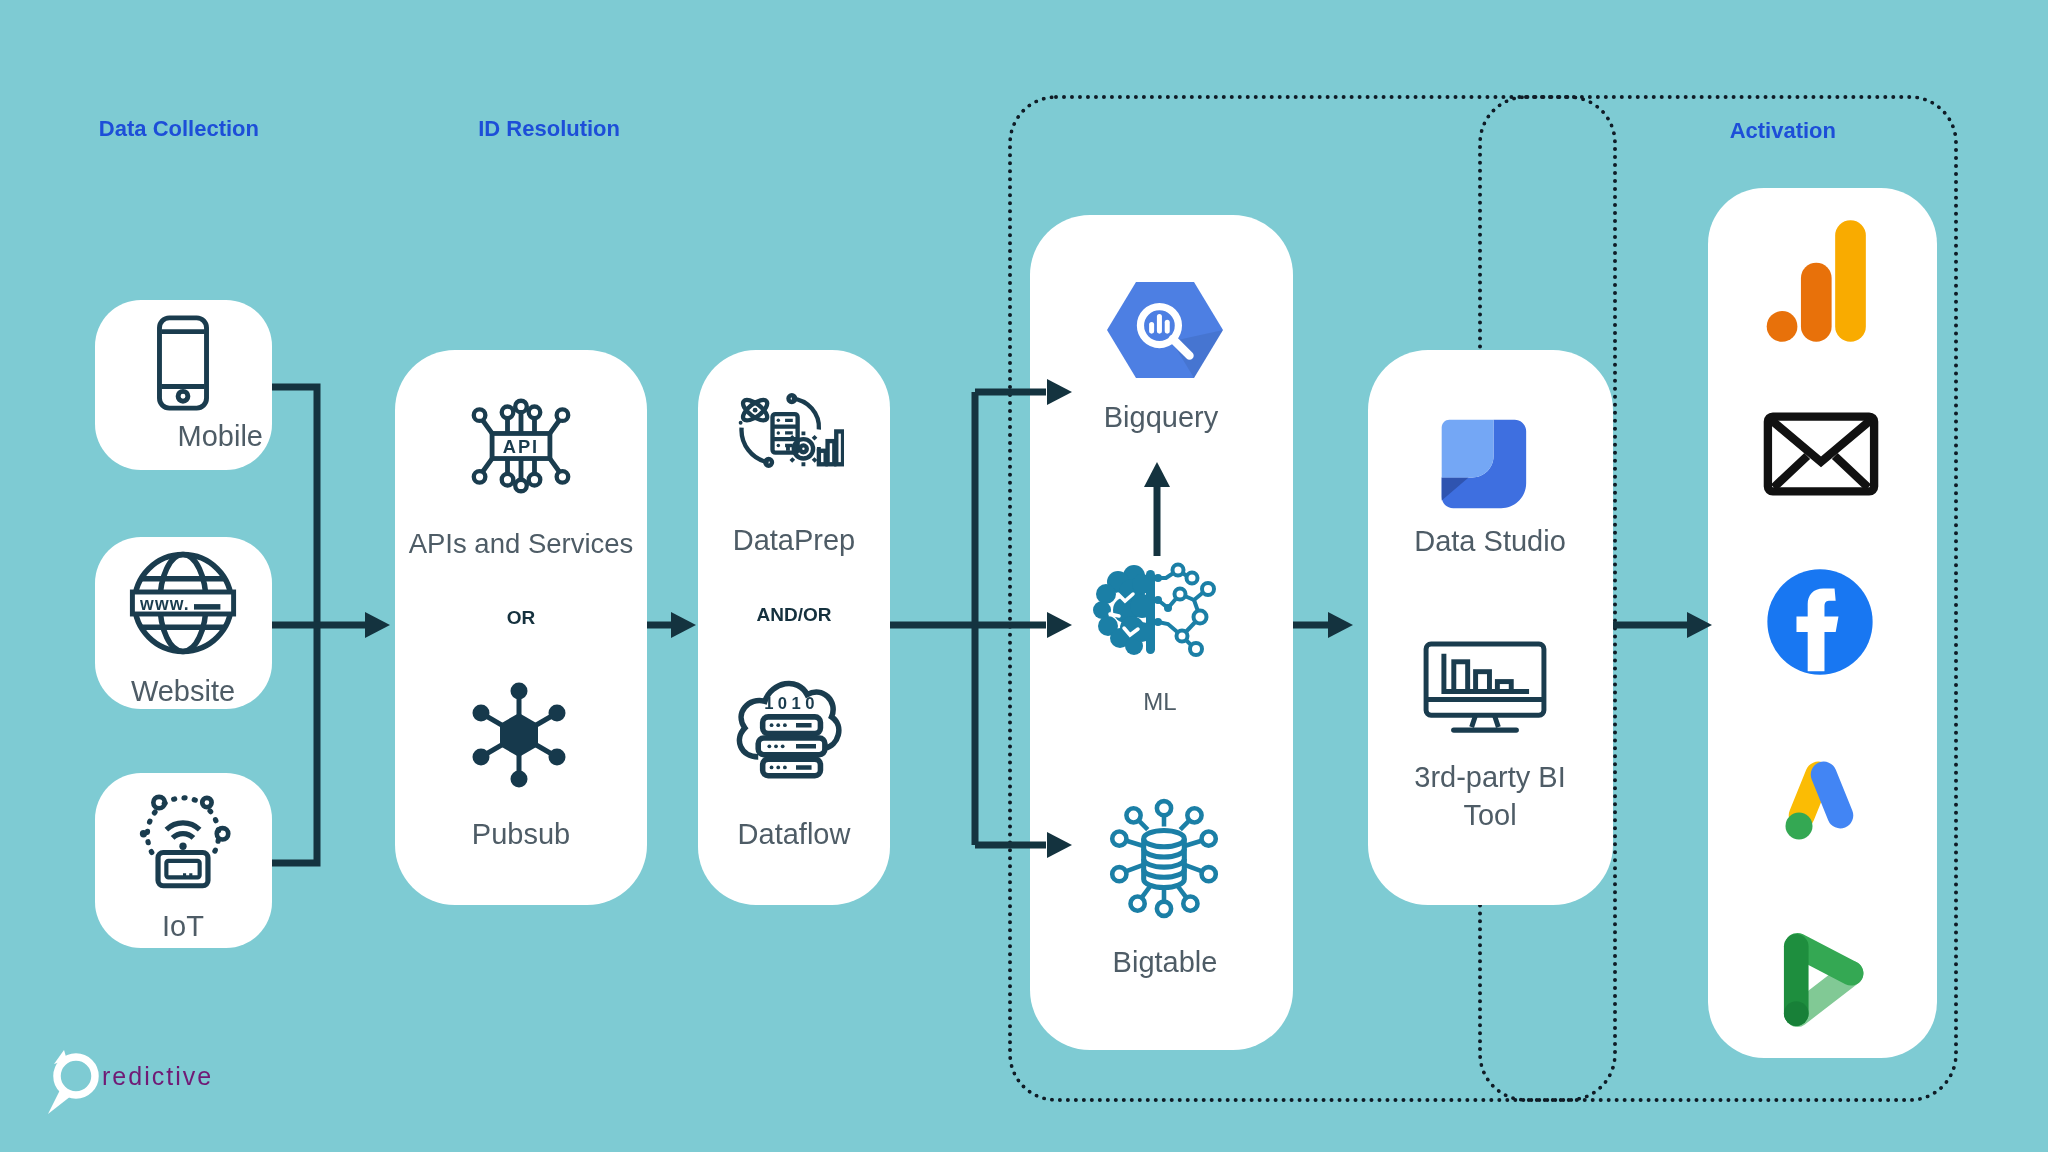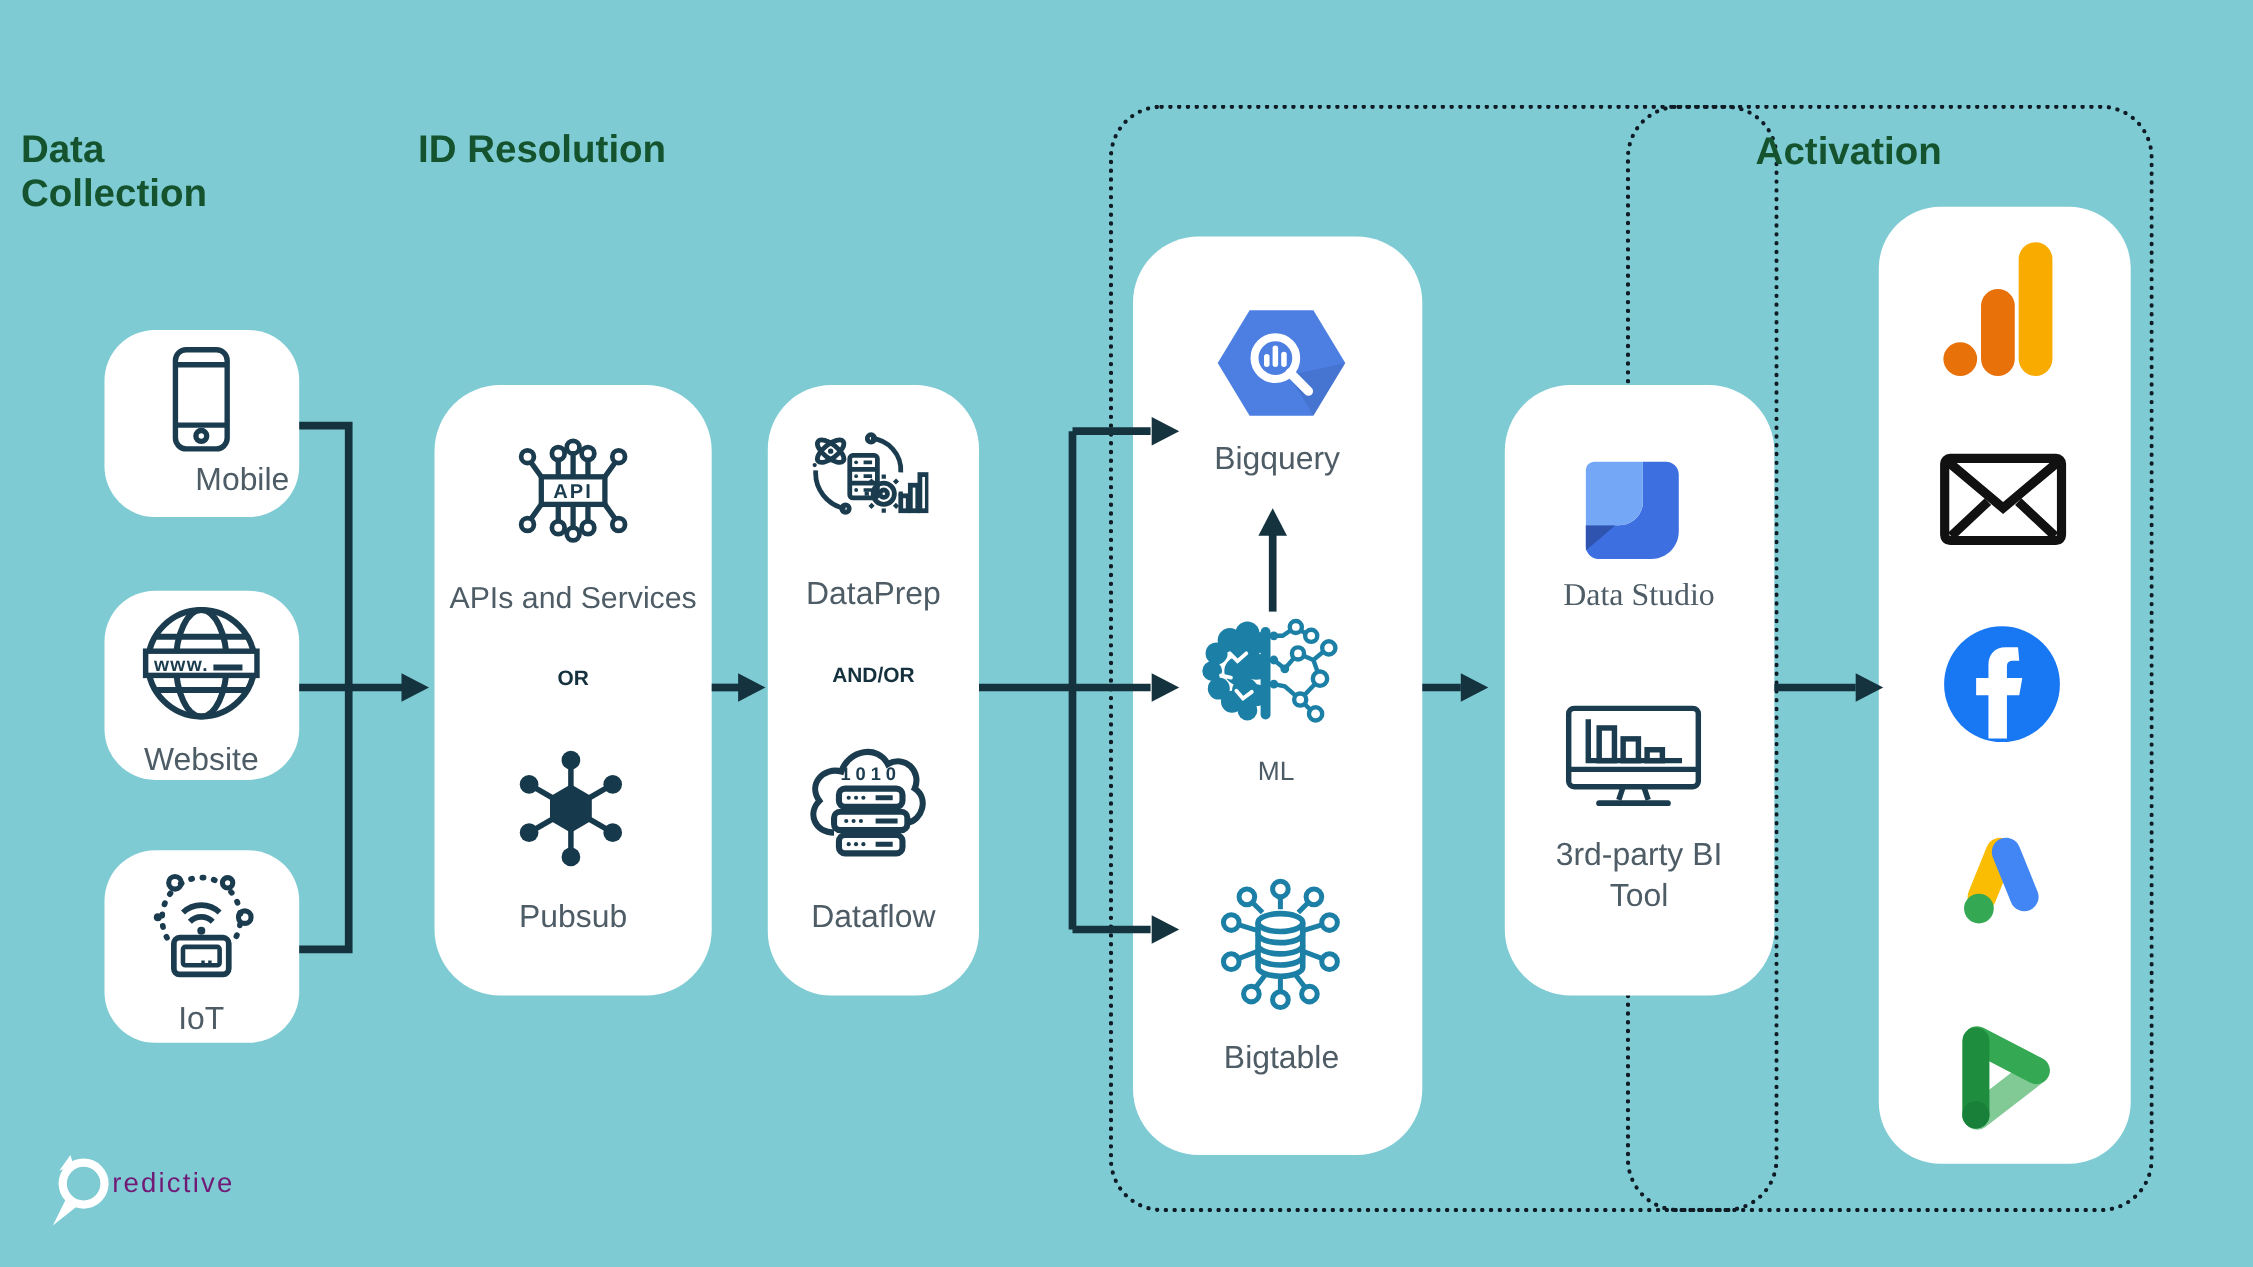--- a/index.html
+++ b/index.html
@@ -1,20 +1,20 @@
 <!DOCTYPE html>
 <html><head>
 <meta charset="utf-8">
 <style>
   html,body{margin:0;padding:0;}
   body{width:2048px;height:1152px;overflow:hidden;background:#7ecbd3;}
   .stage{position:relative;width:2048px;height:1152px;font-family:"Liberation Sans",sans-serif;background:#7ecbd3;}
   .dotted{position:absolute;border:4px dotted #0f1c26;border-radius:48px;box-sizing:border-box;}
   .card{position:absolute;background:#ffffff;}
-  .hdr{position:absolute;font-weight:bold;font-size:35px;color:#14532d;text-align:left;}
+  .hdr{position:absolute;font-weight:bold;font-size:22px;color:#1d4ed8;text-align:right;}
   .lbl{position:absolute;font-size:29px;color:#4e5c66;text-align:center;line-height:1.32;}
   .op{position:absolute;font-weight:bold;font-size:19px;color:#15313e;text-align:center;}
   .ic{position:absolute;}
   .ic svg{width:100%;height:100%;display:block;}
   svg.wires{position:absolute;left:0;top:0;pointer-events:none;}
   .logo-text{position:absolute;color:#701a75;font-size:25px;letter-spacing:2px;}
 </style>
 </head>
 <body>
 
@@ -274,21 +274,21 @@
   </div>
   <div class="lbl" style="left:1065px;top:943px;width:200px;">Bigtable</div>
 
   <div class="ic" style="left:1433px;top:416px;width:98px;height:96px;">
     <svg viewBox="0 0 100 100">
       <path d="M62 4 H84 C90.6 4 96 9.4 96 16 V70 C96 84.4 84.4 96 70 96 H20 C13.4 96 8 90.6 8 84 V64 H40 C52.2 64 62 54.2 62 42 Z" fill="#3e6fe0"></path>
       <path d="M8 64 H36 L8 88 Z" fill="#2f54b0"></path>
       <path d="M16 4 H62 V42 C62 54.2 52.2 64 40 64 H8 V12 C8 7.6 11.6 4 16 4 Z" fill="#74a7f5"></path>
     </svg>
   </div>
-  <div class="lbl" style="left:1370px;top:522px;width:240px;font-family:Liberation Serif, serif;">Data Studio</div>
+  <div class="lbl" style="left:1370px;top:522px;width:240px;">Data Studio</div>
 
   <div class="ic" style="left:1418px;top:640px;width:134px;height:102px;">
     <svg viewBox="0 0 135 103" fill="none" stroke="#1a3c4e" stroke-width="5">
       <rect x="8" y="4" width="119" height="72" rx="5"></rect>
       <line x1="8" y1="60" x2="127" y2="60"></line>
       <path d="M26 14 V52 H112"></path>
       <rect x="36" y="22" width="14" height="30"></rect>
       <rect x="58" y="32" width="14" height="20"></rect>
       <rect x="80" y="42" width="14" height="10"></rect>
       <path d="M58 76 L54 88 M77 76 L81 88"></path>

